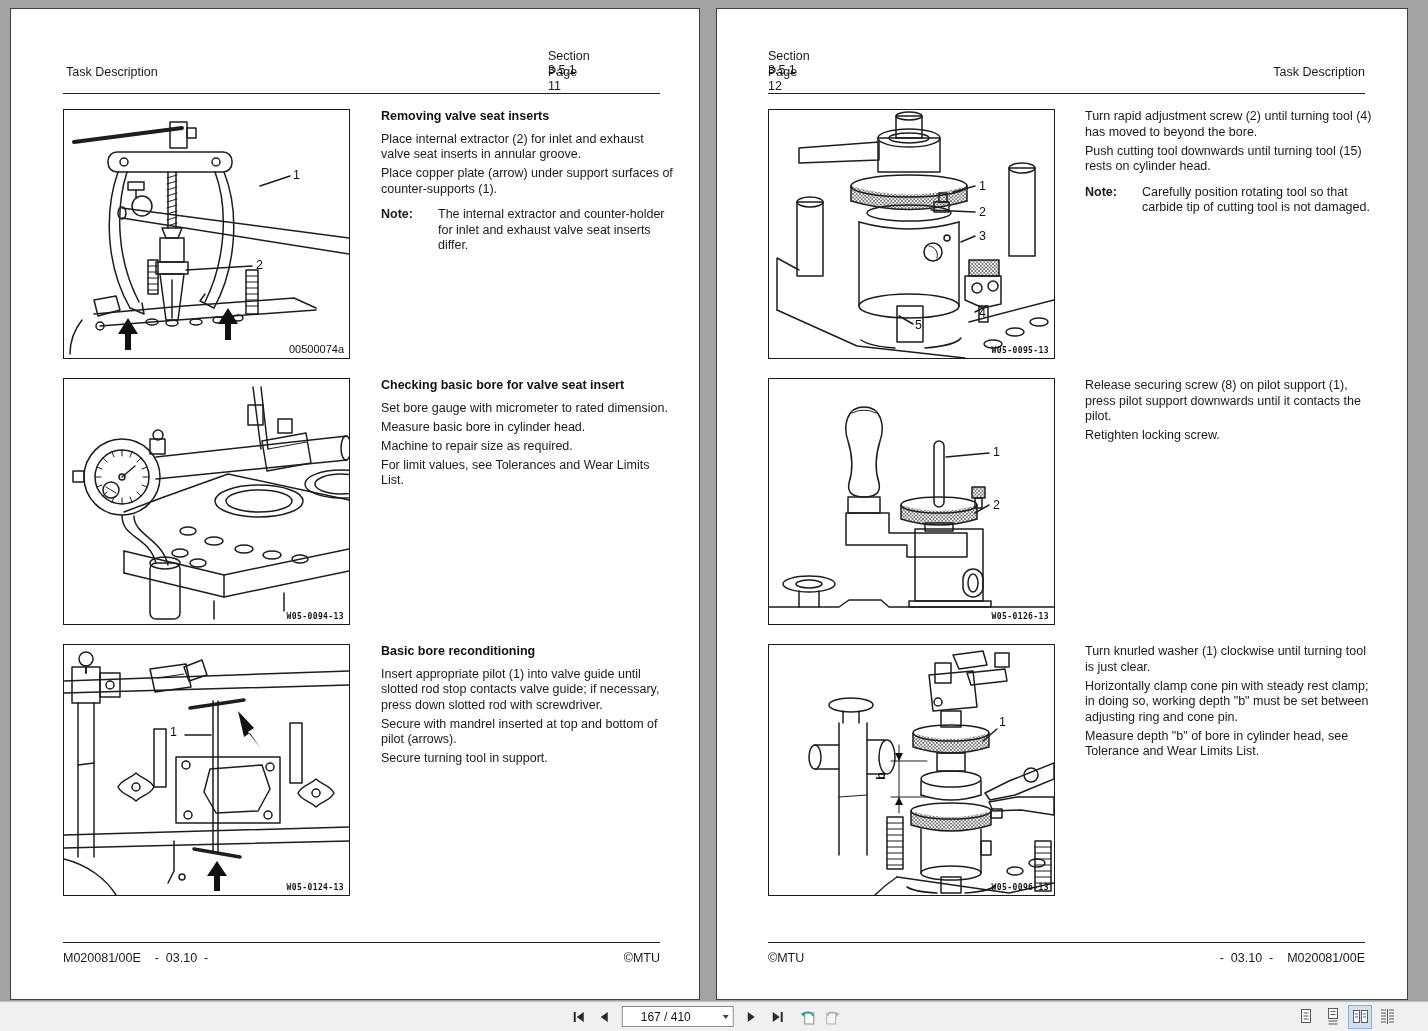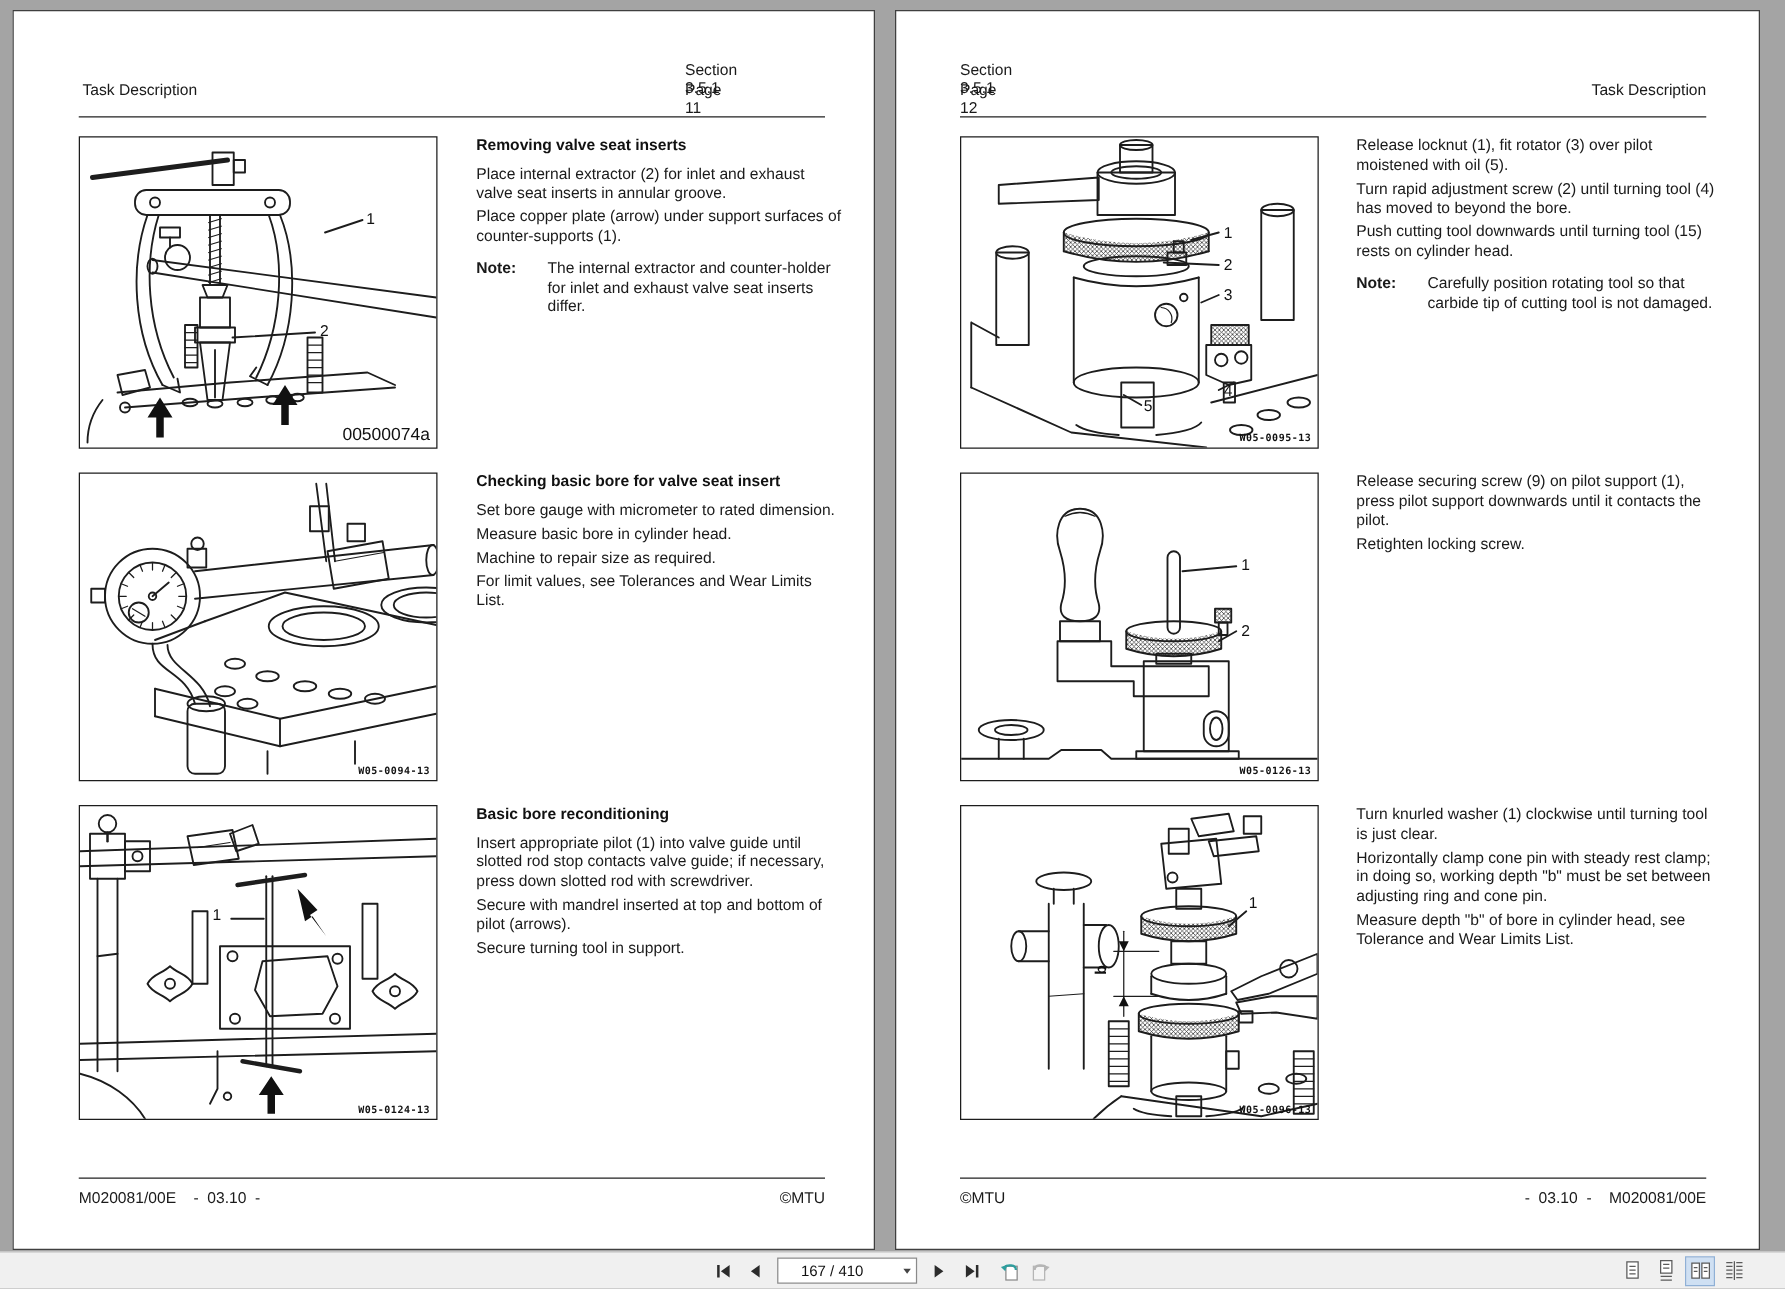--- a/index.html
+++ b/index.html
@@ -29,21 +29,21 @@
   .pr .hdr-rule{left:51px;right:42px;top:84px;}
   .pr .ftr-rule{left:51px;right:42px;}
   .pr .ftr-left{left:51px;} .pr .ftr-right{right:42px;}
 
   
   .fig{position:absolute;width:285px;border:1px solid #1c1c1c;background:#fff;box-sizing:content-box;}
   .pl .fig{left:52px;} .pr .fig{left:51px;}
   .fig svg{display:block;}
   .fig-id{position:absolute;right:5px;bottom:3px;font-size:8px;font-weight:bold;
     letter-spacing:.4px;color:#111;font-family:"DejaVu Sans Mono",monospace;}
-  .fig-id.big{font-size:14px;font-weight:normal;font-family:"Liberation Sans",sans-serif;letter-spacing:0;}
+  .fig-id.big{font-size:11px;font-weight:normal;font-family:"Liberation Sans",sans-serif;letter-spacing:0;}
   .fig-label{position:absolute;font-size:12.5px;color:#111;}
   .fig-label.rot{transform:rotate(-90deg);font-weight:bold;}
 
   
   .txt{position:absolute;font-size:12.5px;line-height:15.5px;color:#1a1a1a;}
   .pl .txt{left:370px;width:293px;}
   .pr .txt{left:368px;width:291px;}
   .txt h3{font-size:12.5px;margin:0 0 7px 0;color:#111;}
   .txt p{margin:0 0 3.5px 0;}
   .note{display:flex;margin-top:10px;}
@@ -435,31 +435,30 @@
           <path d="M106,250 C116,240 122,236 128,232"></path>
           <line x1="214" y1="96" x2="228" y2="84"></line>
         </g>
       </svg>
       <span class="fig-label" style="left:230px;top:70px">1</span>
       <span class="fig-label rot" style="left:108px;top:124px">b</span>
       <span class="fig-id">W05-0096-13</span>
     </figure>
 
     <div class="txt" style="top:100px">
-      <p>Release locknut (1), fit rotator (3) over pilot moistened with oil (5).</p>
       <p>Turn rapid adjustment screw (2) until turning tool (4) has moved to beyond the bore.</p>
       <p>Push cutting tool downwards until turning tool (15) rests on cylinder head.</p>
       <div class="note">
         <span class="nl">Note:</span>
         <span class="nt">Carefully position rotating tool so that carbide tip of cutting tool is not damaged.</span>
       </div>
     </div>
 
     <div class="txt" style="top:369px">
-      <p>Release securing screw (9) on pilot support (1), press pilot support downwards until it contacts the pilot.</p>
+      <p>Release securing screw (8) on pilot support (1), press pilot support downwards until it contacts the pilot.</p>
       <p>Retighten locking screw.</p>
     </div>
 
     <div class="txt" style="top:635px">
       <p>Turn knurled washer (1) clockwise until turning tool is just clear.</p>
       <p>Horizontally clamp cone pin with steady rest clamp; in doing so, working depth "b" must be set between adjusting ring and cone pin.</p>
       <p>Measure depth "b" of bore in cylinder head, see Tolerance and Wear Limits List.</p>
     </div>
 
     <div class="ftr-rule"></div>

